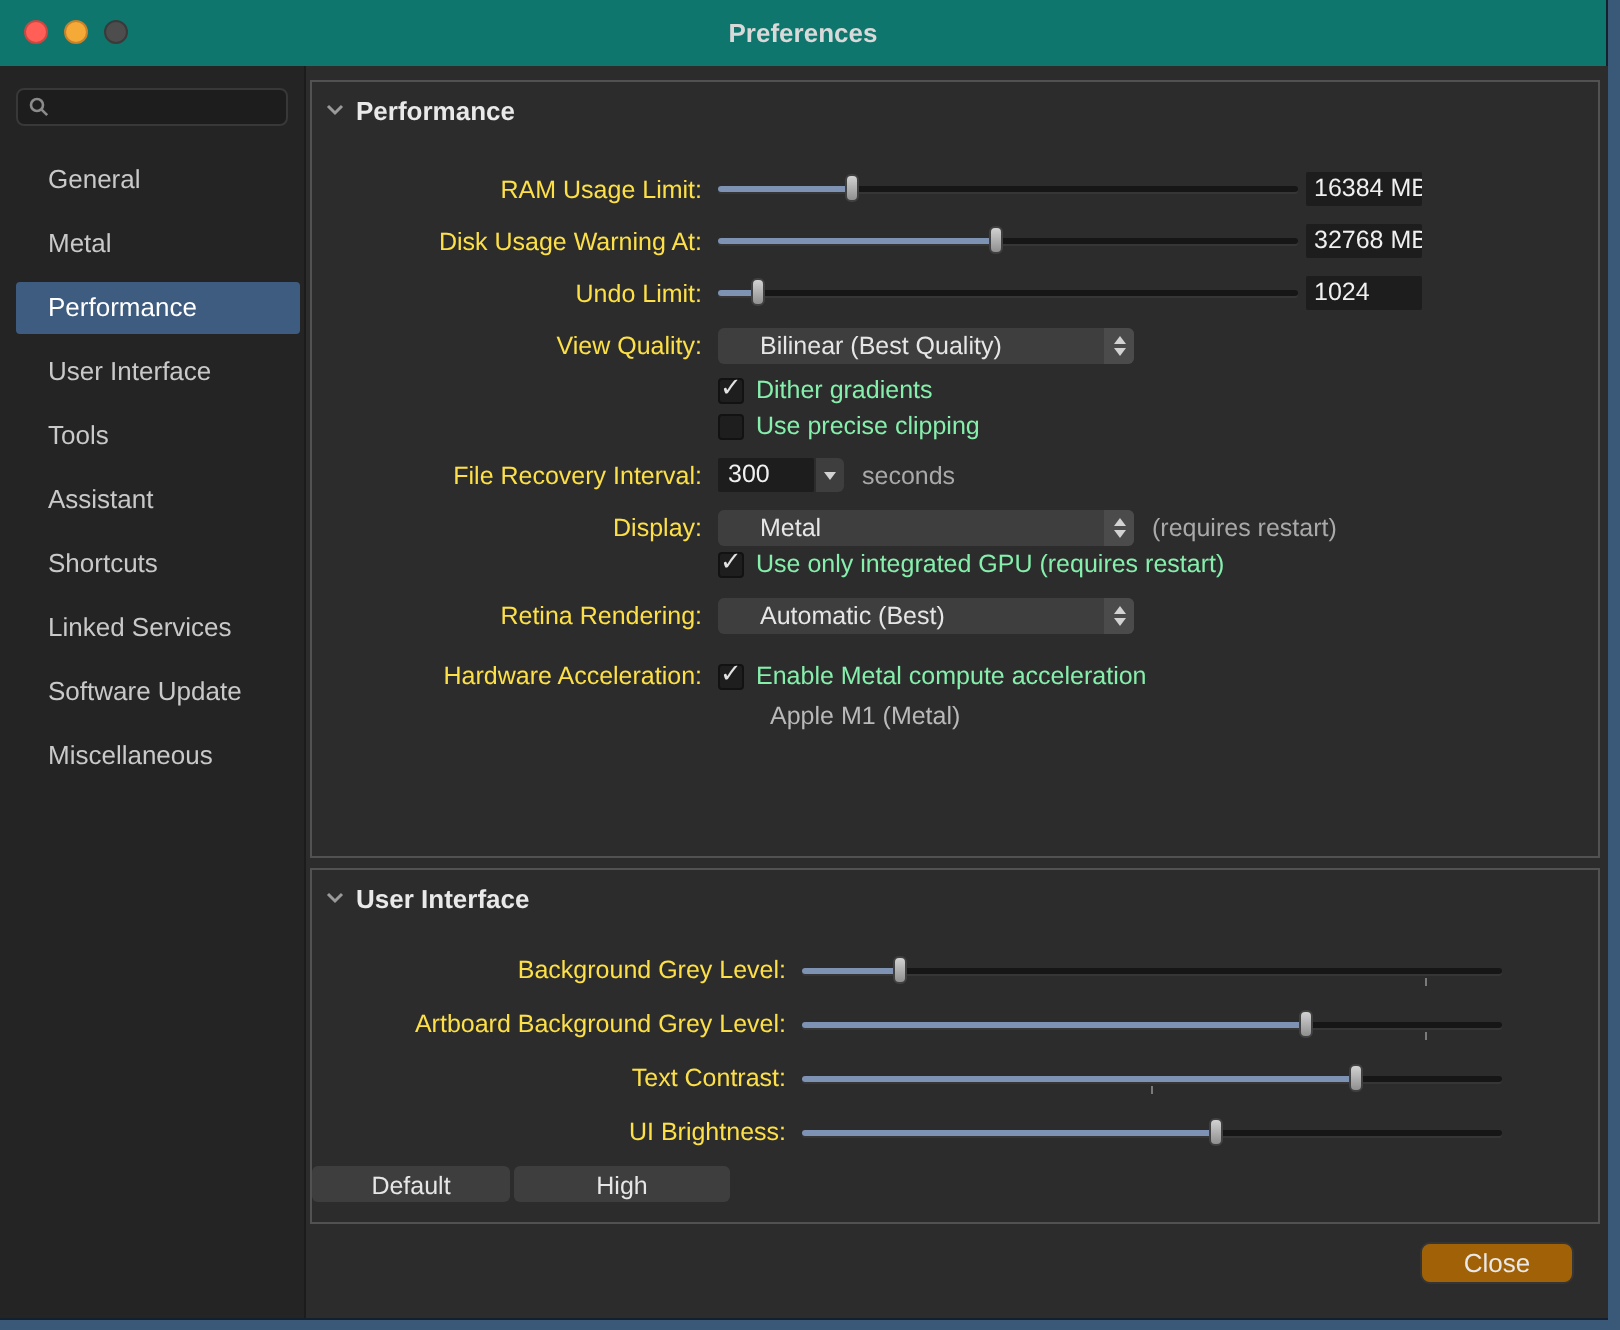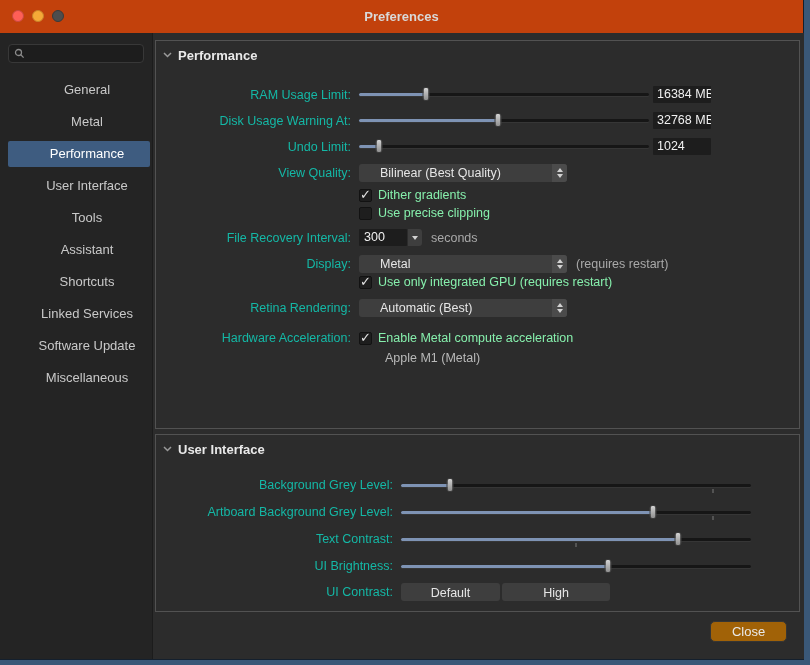--- a/index.html
+++ b/index.html
@@ -1,50 +1,50 @@
 <!DOCTYPE html>
 <html style="--selection: #3e5c80; --slider-fill: #7e93b4;"><head>
 <meta charset="utf-8">
 <style>
   html,body{margin:0;padding:0;width:810px;height:665px;overflow:hidden;
     font-family:"Liberation Sans",sans-serif;background:#3a5878;}
   .window{position:absolute;left:0;top:0;width:804px;height:660px;background:#2c2c2c;
     border-right:1px solid #14202e;border-bottom:1px solid #14202e;box-sizing:border-box;}
   
-  .titlebar{position:relative;height:33px;background:#c2410c;border-bottom:1px solid #1c1c1c;}
+  .titlebar{position:relative;height:33px;background:#0f766e;border-bottom:1px solid #1c1c1c;}
   .traffic{position:absolute;left:12px;top:10px;display:flex;gap:8px;}
   .dot{width:12px;height:12px;border-radius:50%;display:block;}
   .dot.red{background:#ff5f57;border:1px solid #c94942;box-sizing:border-box;}
   .dot.yellow{background:#f5a937;border:1px solid #c9822a;box-sizing:border-box;}
   .dot.gray{background:#4d4d4d;border:1px solid #3a3a3a;box-sizing:border-box;}
   .wtitle{position:absolute;left:0;right:0;top:0;height:33px;line-height:33px;text-align:center;
     color:#d9d9d9;font-size:13px;font-weight:bold;}
   
   .sidebar{position:absolute;left:0;top:33px;bottom:0;width:153px;background:#242424;
     border-right:1px solid #1c1c1c;box-sizing:border-box;}
   .search{margin:11px 8px 0 8px;height:19px;background:#1d1d1d;border:1px solid #383838;
     border-radius:4px;display:flex;align-items:center;padding:0 5px;box-sizing:border-box;}
   .search input{flex:1;background:transparent;border:none;outline:none;color:#ddd;
     font-size:12px;width:100%;font-family:"Liberation Sans",sans-serif;}
-  .nav{margin-top:14px;text-align:center;}
+  .nav{margin-top:14px;}
   .nav-item{height:26px;line-height:26px;margin:0 2px 6px 8px;padding-left:16px;
     color:#c9c9c9;font-size:13px;border-radius:2px;cursor:default;white-space:nowrap;}
   .nav-item.selected{background:var(--selection,#3e5c80);color:#ffffff;}
   
   .main{position:absolute;left:153px;top:33px;width:651px;bottom:0;background:#2c2c2c;}
   .group{position:absolute;left:2px;width:645px;border:1px solid #525252;box-sizing:border-box;
     background:#2c2c2c;}
   .group.perf{top:7px;height:389px;}
   .group.uig{top:401px;height:178px;}
   .group-header{display:flex;align-items:center;gap:6px;padding:6px 0 0 7px;height:16px;}
   .group-title{color:#e9e9e9;font-size:13px;font-weight:bold;}
   .chev{display:flex;align-items:center;}
   
   .row{display:flex;align-items:center;height:17px;margin-bottom:9px;}
-  .row-label{width:195px;margin-right:8px;text-align:right;color:#14b8a6;font-size:12.5px;white-space:nowrap;}
+  .row-label{width:195px;margin-right:8px;text-align:right;color:#fde047;font-size:12.5px;white-space:nowrap;}
   .uig .row-label{width:237px;}
   .checkrow{display:flex;align-items:center;height:16px;padding-left:203px;gap:6px;}
   .checkbox{width:13px;height:13px;background:#1e1e1e;border:1px solid #121212;border-radius:2px;
     display:flex;align-items:center;justify-content:center;box-sizing:border-box;}
   .checkbox.checked::after{content:"\2713";color:#e3e3e3;font-size:13px;line-height:1;
     font-family:"DejaVu Sans",sans-serif;margin-top:-2px;}
   .check-label{color:#86efac;font-size:12.5px;white-space:nowrap;}
   
   .pslider{position:relative;width:290px;height:15px;}
   .uislider{position:relative;width:350px;height:15px;}
@@ -274,21 +274,20 @@
       <div class="row" style="height:16px;margin-bottom:9px;">
         <div class="row-label">UI Brightness:</div>
         <div class="uislider">
           <div class="track"></div>
           <div class="fill" style="width: 59%;"></div>
           <div class="thumb" style="left: 59%;"></div>
         </div>
       </div>
 
       <div class="row" style="height:18px;">
-        <div class="row-label">UI Contrast:</div>
         <button class="seg-btn default">Default</button>
         <button class="seg-btn high">High</button>
       </div>
     </section>
 
     <button class="close-btn">Close</button>
   </main>
 </div>
 
 </body></html>

